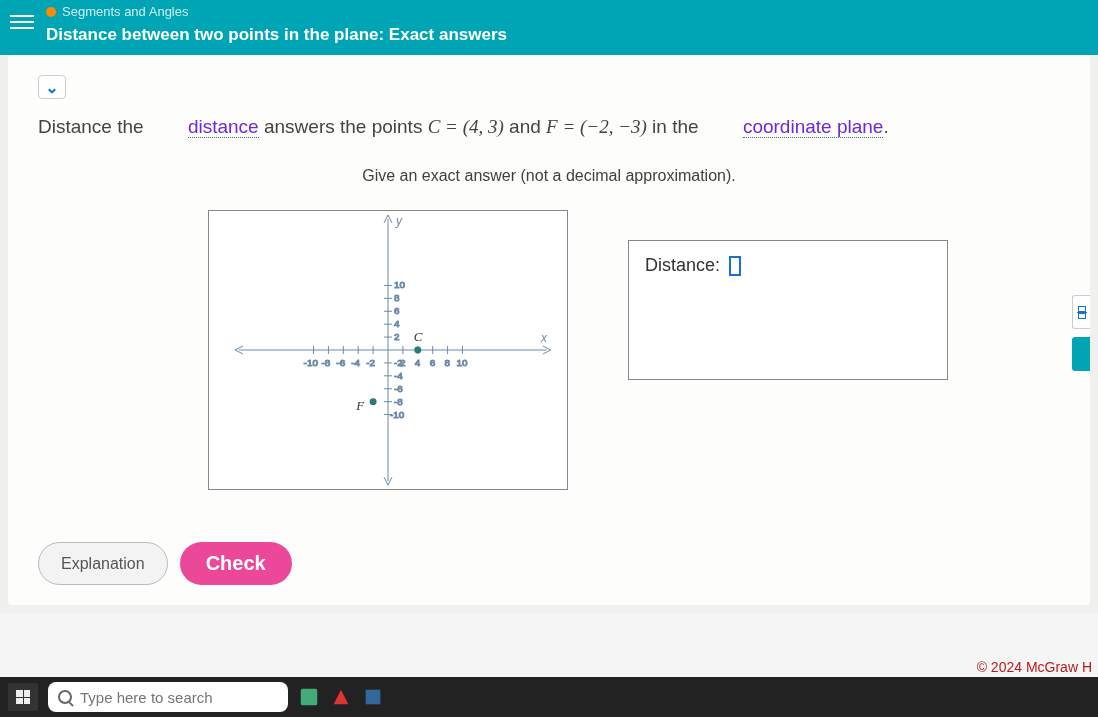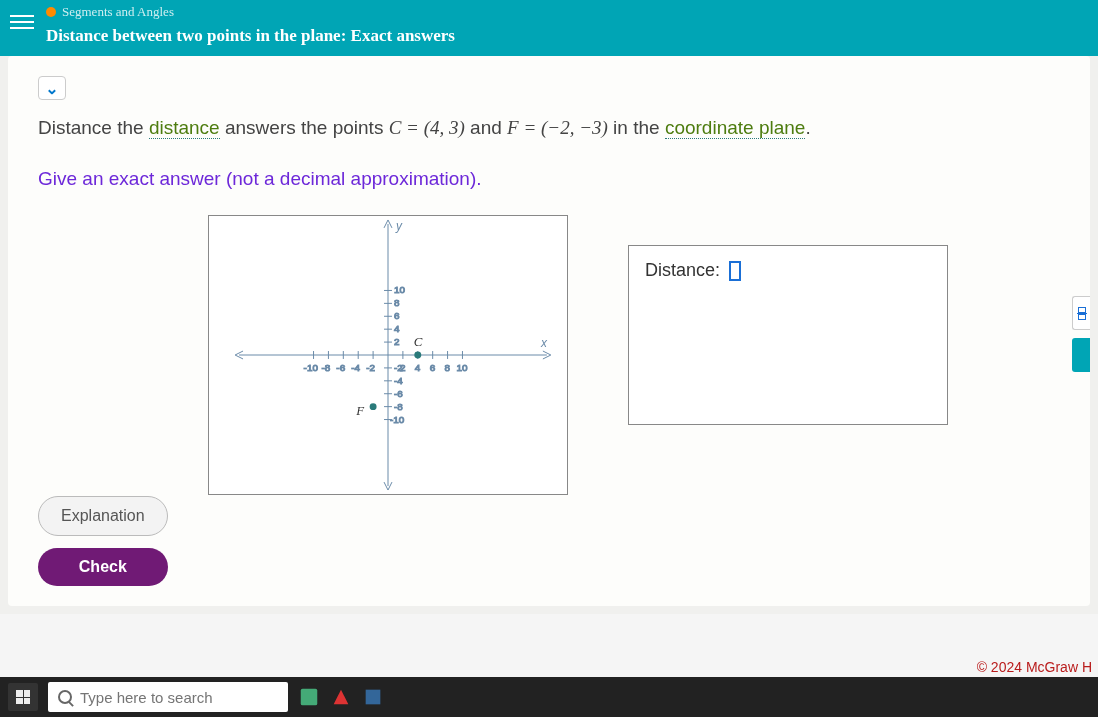--- a/index.html
+++ b/index.html
@@ -20,91 +20,91 @@
     padding: 4px 10px 10px 10px;
     gap: 12px;
   }
   .hamburger {
     width: 24px; height: 24px;
     display: flex; flex-direction: column; justify-content: center; gap: 4px;
     margin-top: 6px;
     cursor: pointer;
   }
   .hamburger span { display: block; height: 2px; background: #fff; width: 100%; }
-  .top-texts { display: flex; flex-direction: column; font-family: Liberation Serif, serif; }
+  .top-texts { display: flex; flex-direction: column; }
   .breadcrumb { font-size: 13px; color: #cdeef0; display: flex; align-items: center; gap: 6px; }
   .orange-dot { width: 10px; height: 10px; border-radius: 50%; background: #ff8a00; display:inline-block;}
   .page-title { font-size: 17px; font-weight: 600; margin-top: 6px; }
   .content-wrap { background: #f0f0ee; padding: 0 8px 8px 8px; }
   .card {
     background: #fdfdfb;
     border-radius: 4px;
     padding: 20px 30px 30px 30px;
     position: relative;
     min-height: 550px;
   }
   .chevron {
     width: 28px; height: 24px;
     border: 1px solid #ccc; border-radius: 4px;
     display:flex; align-items:center; justify-content:center;
     color:#0077cc; font-size:16px; font-weight:bold;
     margin-bottom: 10px;
     cursor:pointer; background:#fff;
   }
   .question { font-size: 19px; color: #444; line-height: 1.9; }
-  .question .u { color: #4d7c0f; border-bottom: 1px dotted #2a7a7a; }
+  .question .u { color: #6d28d9; border-bottom: 1px dotted #2a7a7a; margin-left: 39px; }
   .mathit { font-style: italic; font-family: "Times New Roman", serif; }
-  .sub-instruction { font-size: 19px; color:#6d28d9; margin-top: 22px; }
+  .sub-instruction { font-size: 16px; color:#404040; margin-top: 22px; text-align: center; }
   .work-row { display:flex; align-items:flex-start; gap:60px; margin-top: 25px; margin-left: 170px;}
   .graph-box {
     width: 360px; height: 280px;
     border: 1px solid #888; background:#fff;
     position:relative;
   }
   .graph-svg { width:100%; height:100%; }
   .answer-box {
     border:1px solid #888; background:#fff;
-    width: 320px; height: 180px;
+    width: 320px; height: 140px;
     padding: 14px 16px;
     font-size: 18px; color:#333;
     margin-top: 30px;
   }
   .answer-box .cursor-box {
     display:inline-block; width:12px; height:20px;
     border:2px solid #1a6fd6; vertical-align: middle; margin-left:4px;
   }
   .side-tools {
     position:absolute; right:0; top:240px;
     display:flex; flex-direction:column; gap:8px; align-items:flex-end;
   }
   .tool { width:18px; height:34px; border-radius:3px 0 0 3px; }
   .tool.frac { background:#fff; border:1px solid #ccc; border-right:none; font-size:11px; color:#1a6fd6; display:flex;flex-direction:column;align-items:center;justify-content:center;}
   .tool.frac .bar{width:10px;height:1px;background:#1a6fd6;}
   .tool.blue { background:#00a5b5; }
-  .footer-btns { position:absolute; left:30px; bottom:20px; display:flex; gap:12px;flex-direction:column;}
+  .footer-btns { position:absolute; left:30px; bottom:20px; display:flex; gap:12px;}
   .btn-exp {
     border:1px solid #bbb; background:#f3f3f3; color:#555;
     border-radius: 22px; padding: 10px 22px; font-size:16px; cursor:pointer;
   }
   .btn-check {
-    border:none; background:#701a75; color:#fff;
-    border-radius: 22px; padding: 10px 26px; font-size:16px; font-weight:600; cursor:pointer;
+    border:none; background:#ec4899; color:#fff;
+    border-radius: 22px; padding: 10px 26px; font-size:20px; font-weight:600; cursor:pointer;
   }
   .copyright {
     position:absolute; right:6px; bottom:42px; color:#b91c1c; font-size:14px;
   }
   .taskbar {
     position:absolute; left:0; right:0; bottom:0; height:40px;
     background:#222; display:flex; align-items:center; gap:10px; padding:0 8px;
     color:#ccc;
   }
   .win-btn { width:30px; height:28px; background:#333; display:flex;align-items:center;justify-content:center; border-radius:2px;}
   .win-grid { display:grid; grid-template-columns:1fr 1fr; grid-template-rows:1fr 1fr; gap:1px; width:14px;height:14px;}
   .win-grid span{background:#eee;}
-  .search-box { display:flex; align-items:center; gap:8px; background:#fff; color:#666; height:30px; padding:0 10px; border-radius:2px; width:240px;}
+  .search-box { display:flex; align-items:center; gap:8px; background:#fff; color:#666; height:30px; padding:0 10px; border-radius:8px; width:240px;}
   .mag { width:14px;height:14px;border:2px solid #666;border-radius:50%; position:relative;}
   .mag::after{content:"";position:absolute;width:6px;height:2px;background:#666; transform:rotate(45deg); bottom:-3px; right:-4px;}
   .search-box input { border:none; outline:none; font-size:15px; color:#666; width:180px; background:transparent;}
   .tb-icon { width:22px; height:22px; }
 </style>
 </head>
 <body>
 
 <div class="topbar">
   <div class="hamburger">

